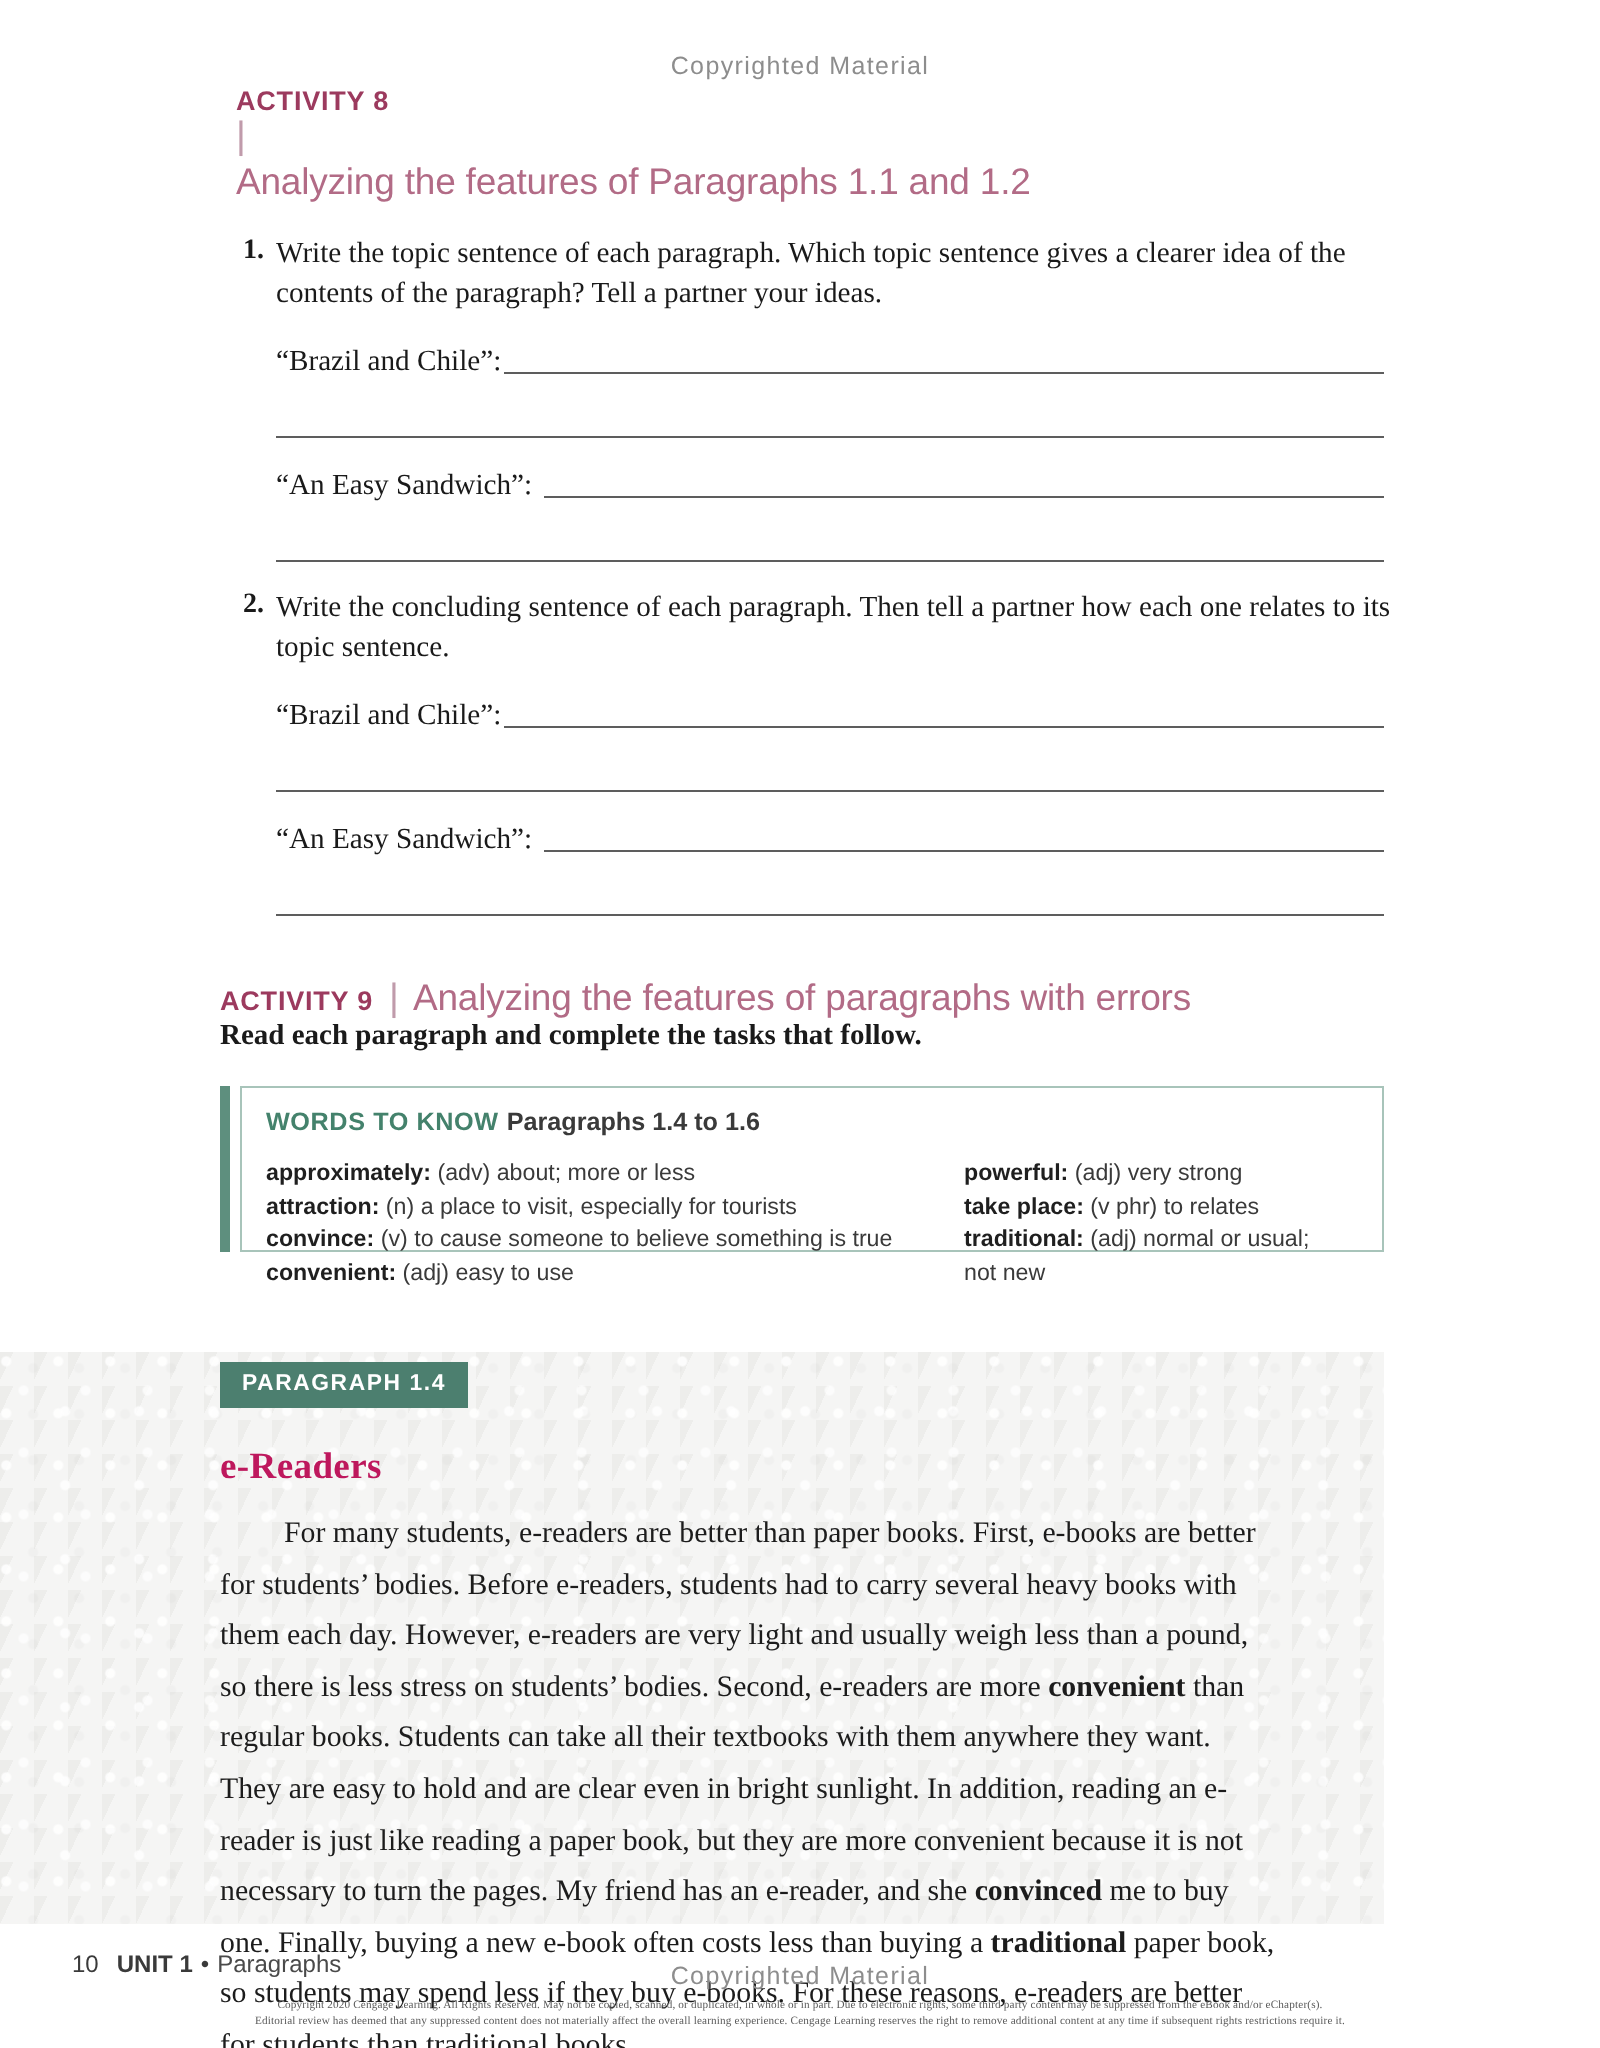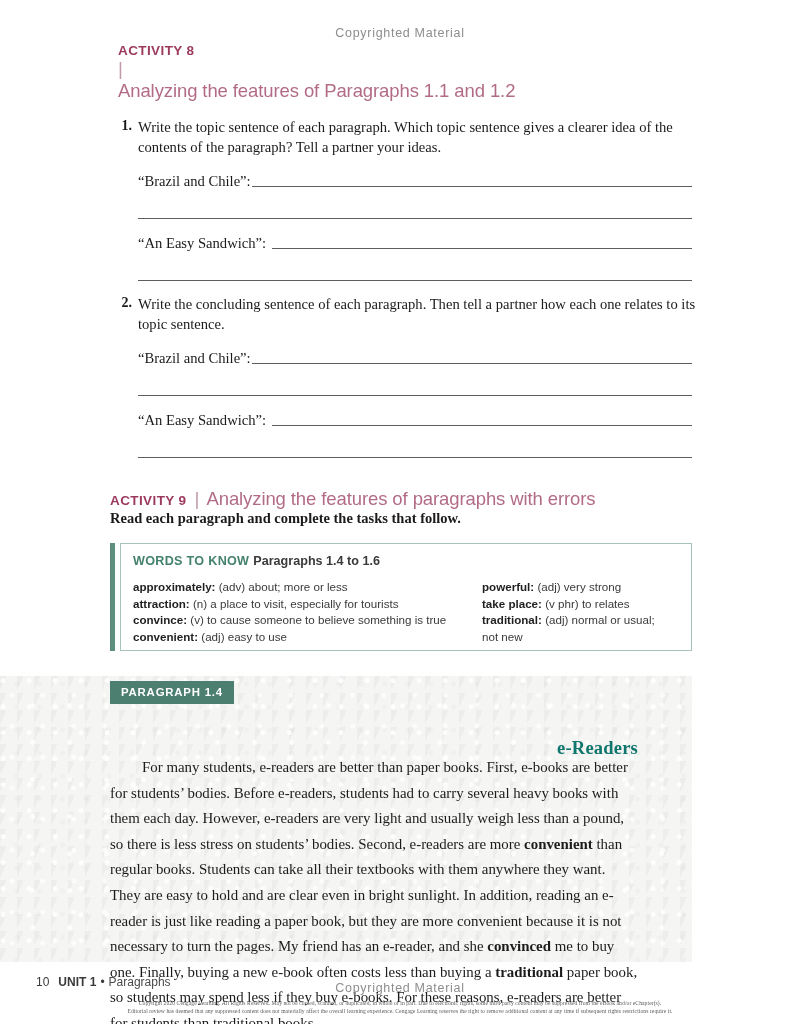--- a/index.html
+++ b/index.html
@@ -181,24 +181,23 @@
     letter-spacing: 0.8px;
     padding: 5px 11px 6px 11px;
     white-space: nowrap;
   }
 
   .model-title {
     position: absolute;
     font-family: "Liberation Serif", serif;
     font-weight: bold;
     font-size: 18.5px;
-    color: #0f766e;
-    text-align: right;
+    color: #be185d;
+    text-align: left;
     letter-spacing: 0.2px;
-    margin-top: 14px;
   }
 
   .model-body {
     position: absolute;
     font-family: "Liberation Serif", serif;
     font-size: 14.9px;
     line-height: 25.6px;
     color: #1c1c1c;
     text-align: left;
   }
@@ -269,21 +268,21 @@
   <div class="rule" style="left:272px; top:425px; width:420px;"></div>
   <div class="rule" style="left:138px; top:457px; width:554px;"></div>
 
   <div class="activity-head" style="top:488px;">
     <span class="activity-tag">ACTIVITY 9</span>
     <span class="activity-div">|</span>
     <span class="activity-title">Analyzing the features of paragraphs with errors</span>
   </div>
   <div class="activity-sub" style="top:510px;">Read each paragraph and complete the tasks that follow.</div>
 
-  <div class="wtk-wrap" style="left:110px; top:543px; width:582px; height:108px;text-decoration:underline;">
+  <div class="wtk-wrap" style="left:110px; top:543px; width:582px; height:83px;text-decoration:underline;">
     <div class="wtk-bar"></div>
     <div class="wtk-box"></div>
 
     <div class="wtk-head">
       <span class="wtk-head-label">WORDS TO KNOW</span><span class="wtk-head-range">Paragraphs 1.4 to 1.6</span>
     </div>
 
     <div class="wtk-col" style="left:23px; top:36px; width:370px;">
       <div class="wtk-entry">
         <span class="w">approximately:</span>

